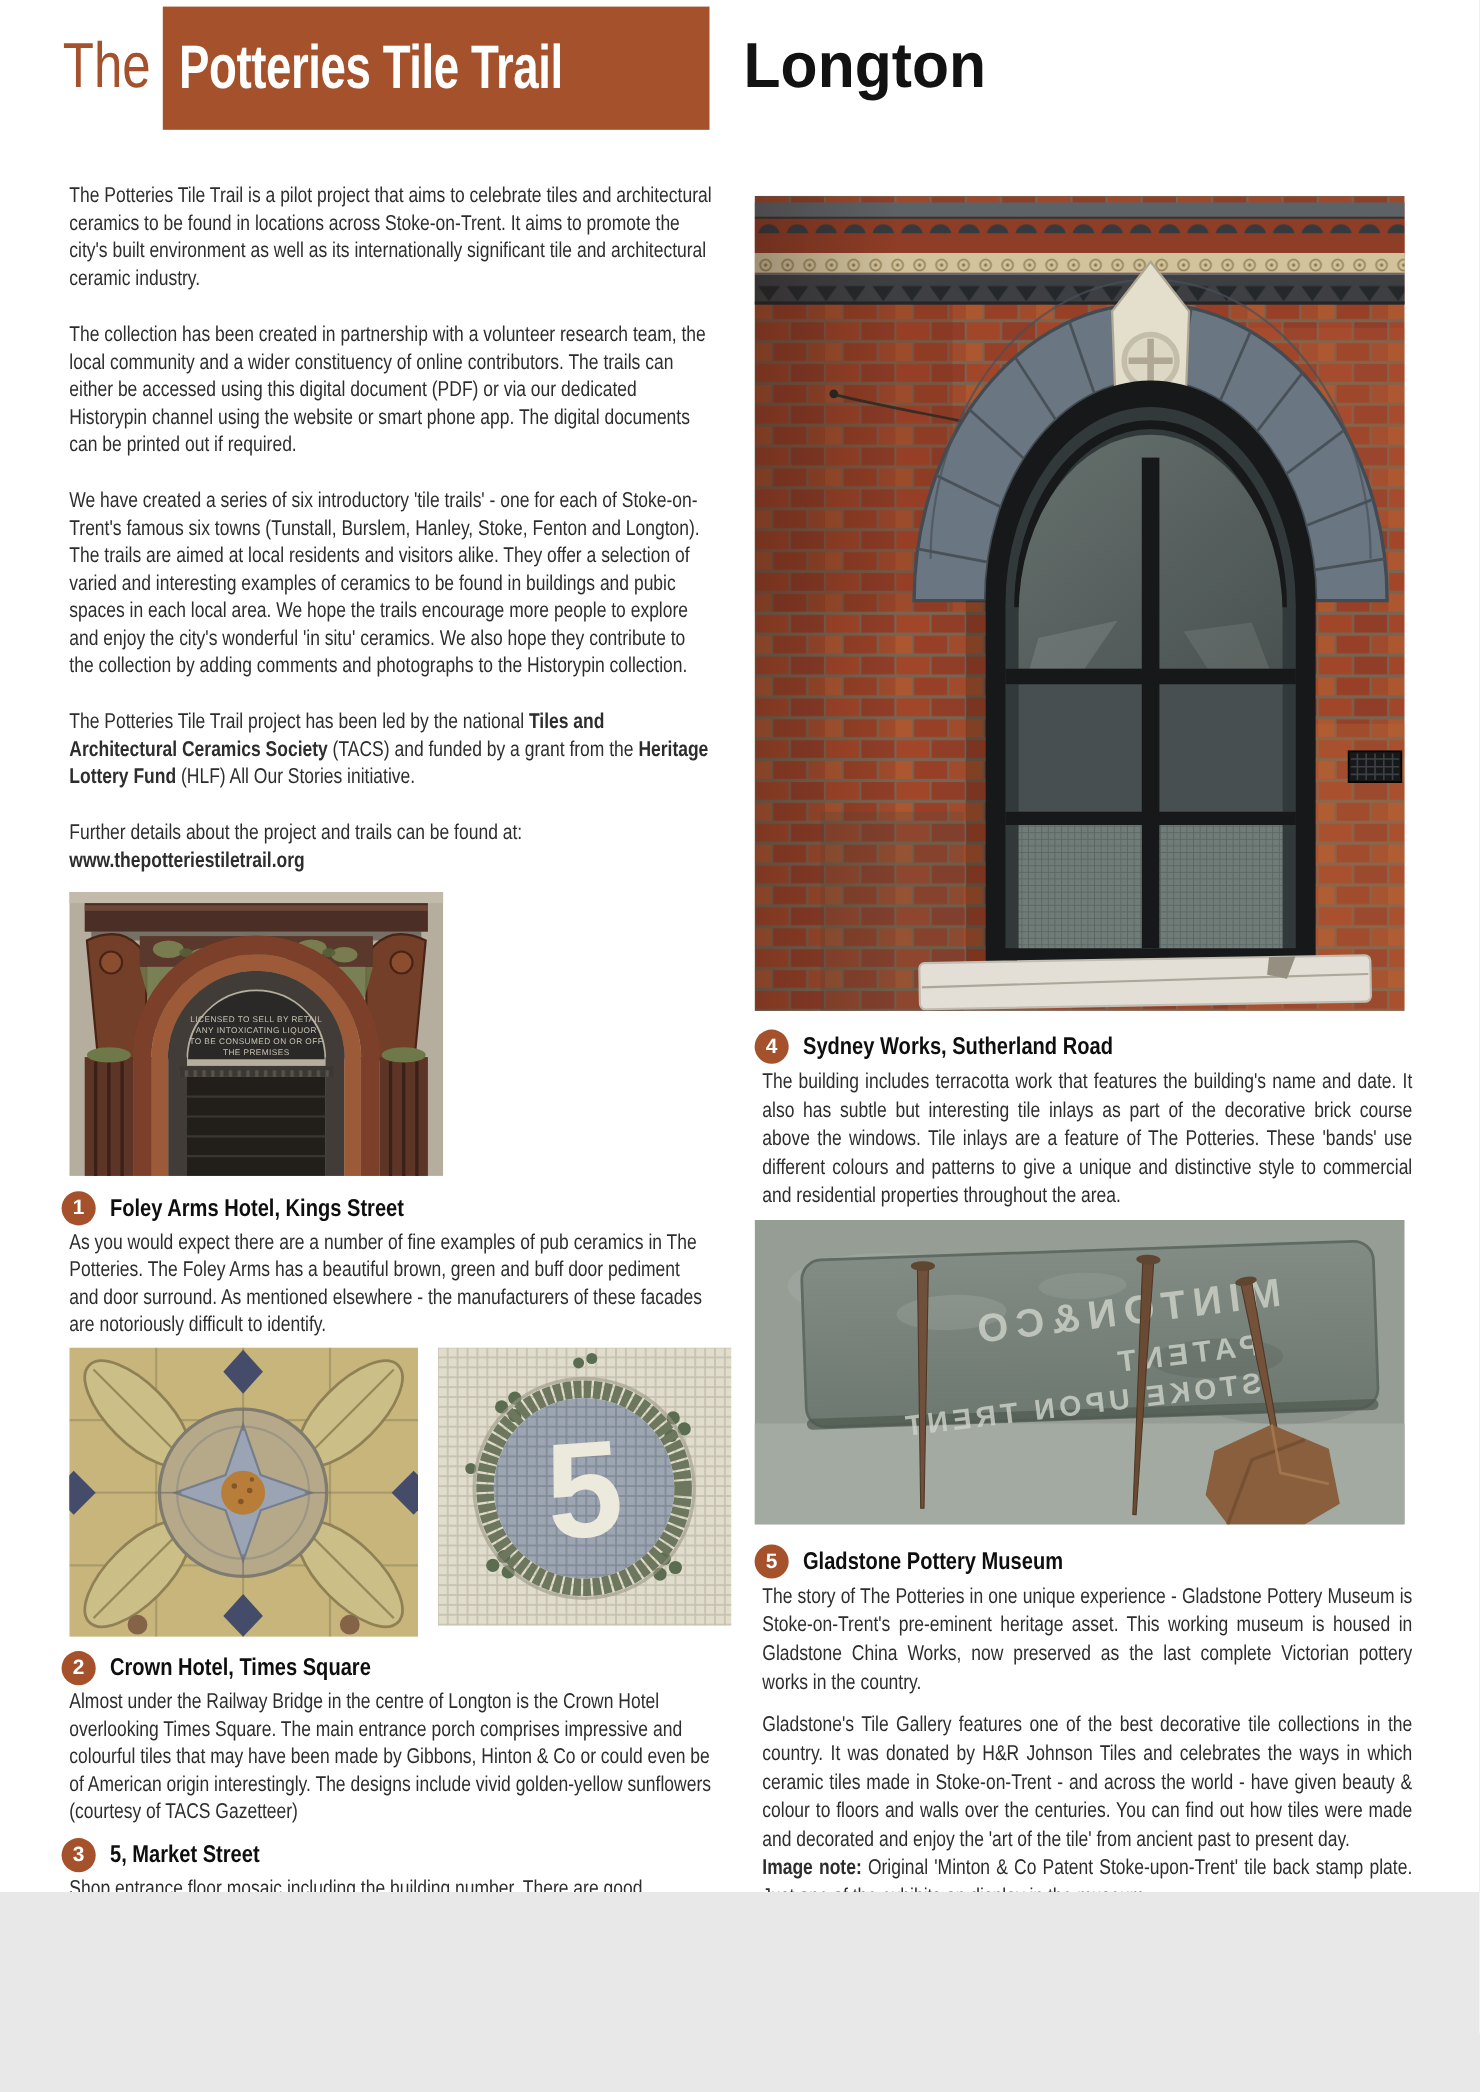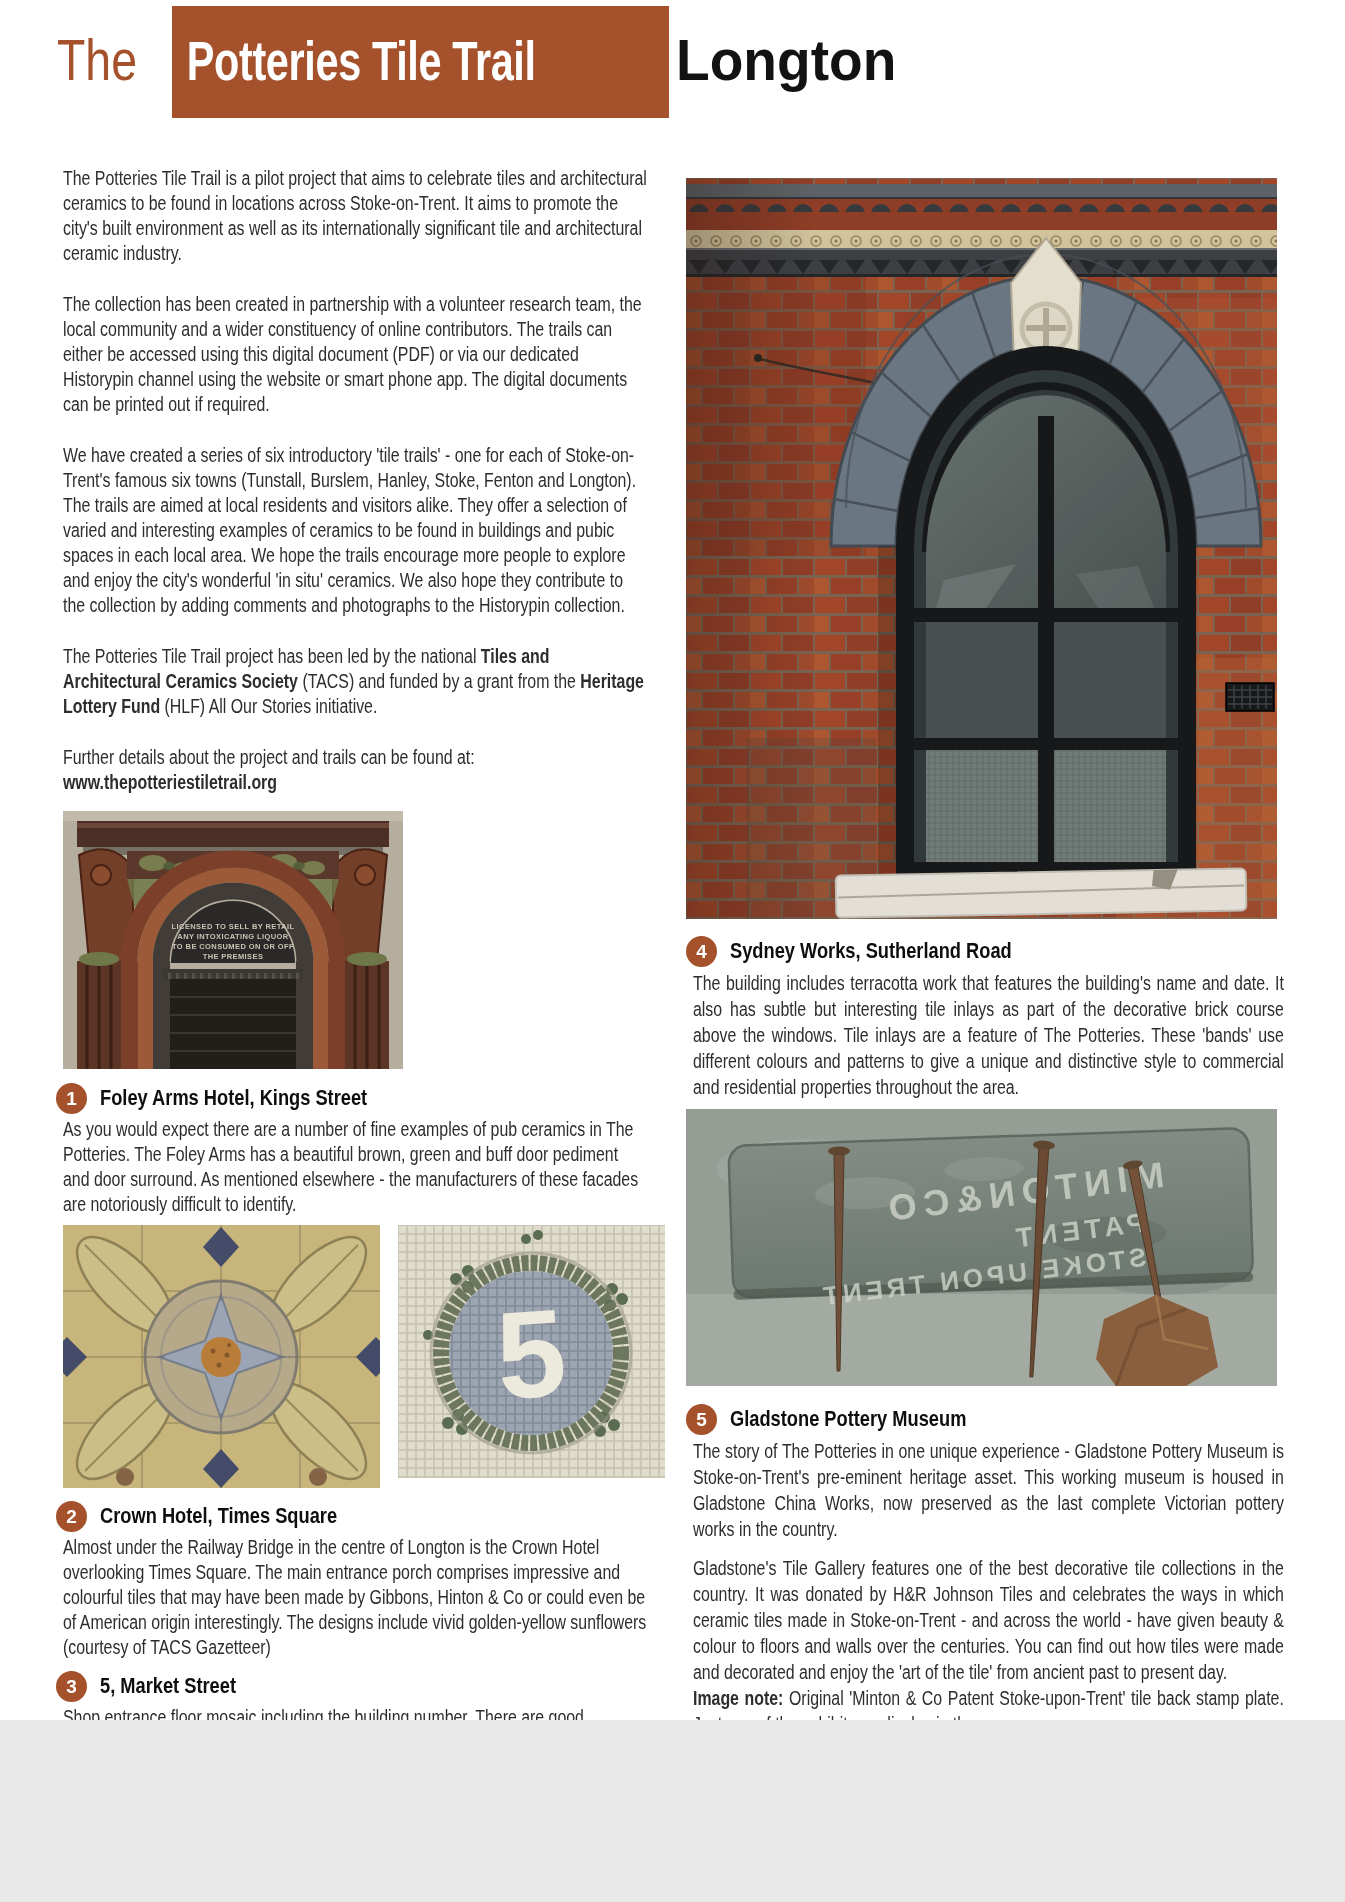--- a/index.html
+++ b/index.html
@@ -9,21 +9,21 @@
     position:relative; width:1345px; height:1720px; background:#ffffff;
     margin:0 auto; overflow:hidden; color:#2d2d2d;
   }
   
   .hd-the {
     position:absolute; left:57px; top:6px; height:112px; line-height:108px;
     font-size:58px; color:#a5512b; display:inline-block;
     transform:scaleX(.8); transform-origin:0 0; white-space:nowrap;
   }
   .hd-box {
-    position:absolute; left:172px; top:6px; width:497px; height:112px;
+    position:absolute; left:148px; top:6px; width:497px; height:112px;
     background:#a5512b;
   }
   .hd-box-label {
     display:inline-block; padding-left:20px; color:#ffffff; font-weight:bold;
     font-size:56px; line-height:110px; letter-spacing:-.5px;
     transform:scaleX(.74); transform-origin:0 0; white-space:nowrap;
   }
   .hd-town {
     position:absolute; left:676px; top:6px; height:112px; line-height:108px;
     font-size:58px; font-weight:bold; color:#121212; display:inline-block;
@@ -34,21 +34,21 @@
   #col-left  { left:56px;  width:760px; }
   #col-right { left:686px; width:760px; }
   .cnd { transform:scaleX(.815); transform-origin:0 0; }
   .tL { width:719px; font-size:19.5px; line-height:25px; letter-spacing:0; }
   .tR { width:725px; font-size:19.5px; line-height:26px; text-align:justify; }
   .ml7 { margin-left:7px; }
   .b { font-weight:bold; }
   
   .p1 { margin-top:150px; }
   .pgap { margin-top:26px; }
-  .photo-foley-m { margin-top:16px; margin-left:7px;font-weight:bold; }
+  .photo-foley-m { margin-top:16px; margin-left:7px; }
   .h1row  { margin-top:13px; }
   .s1body { margin-top:3px; }
   .tilesrow { margin-top:8px; margin-left:7px; display:flex; gap:18px; align-items:flex-start; }
   .h2row  { margin-top:12px; }
   .s2body { margin-top:3px; }
   .h3row  { margin-top:10px; }
   .s3body { margin-top:3px; }
   
   .photo-syd-m { margin-top:162px; }
   .h4row  { margin-top:16px; }

